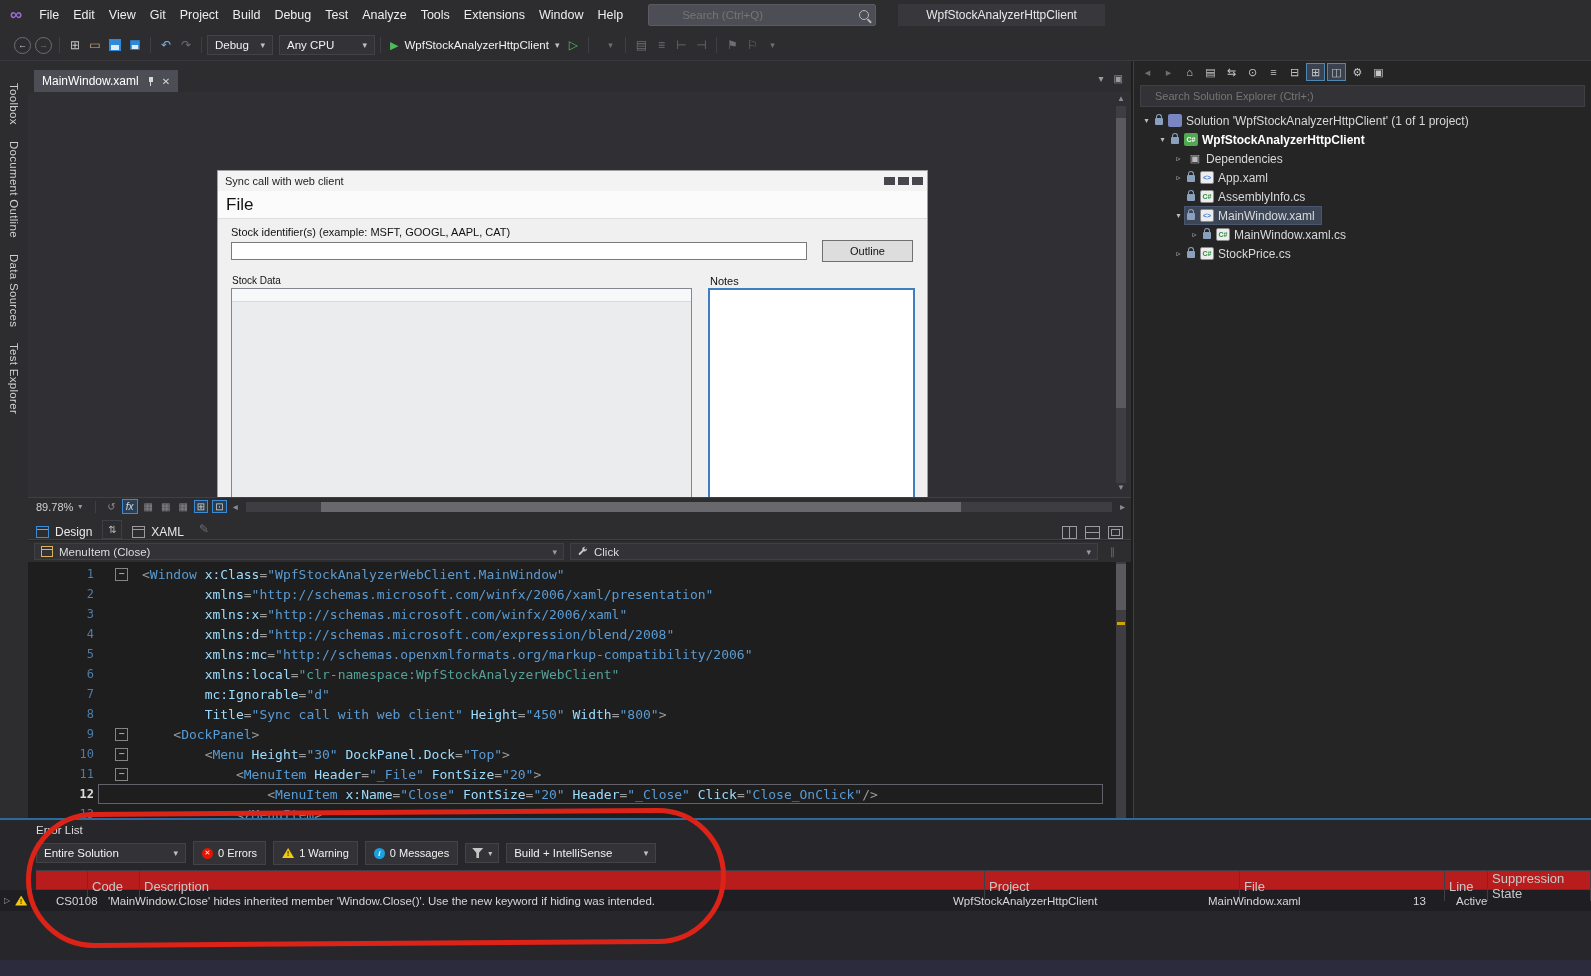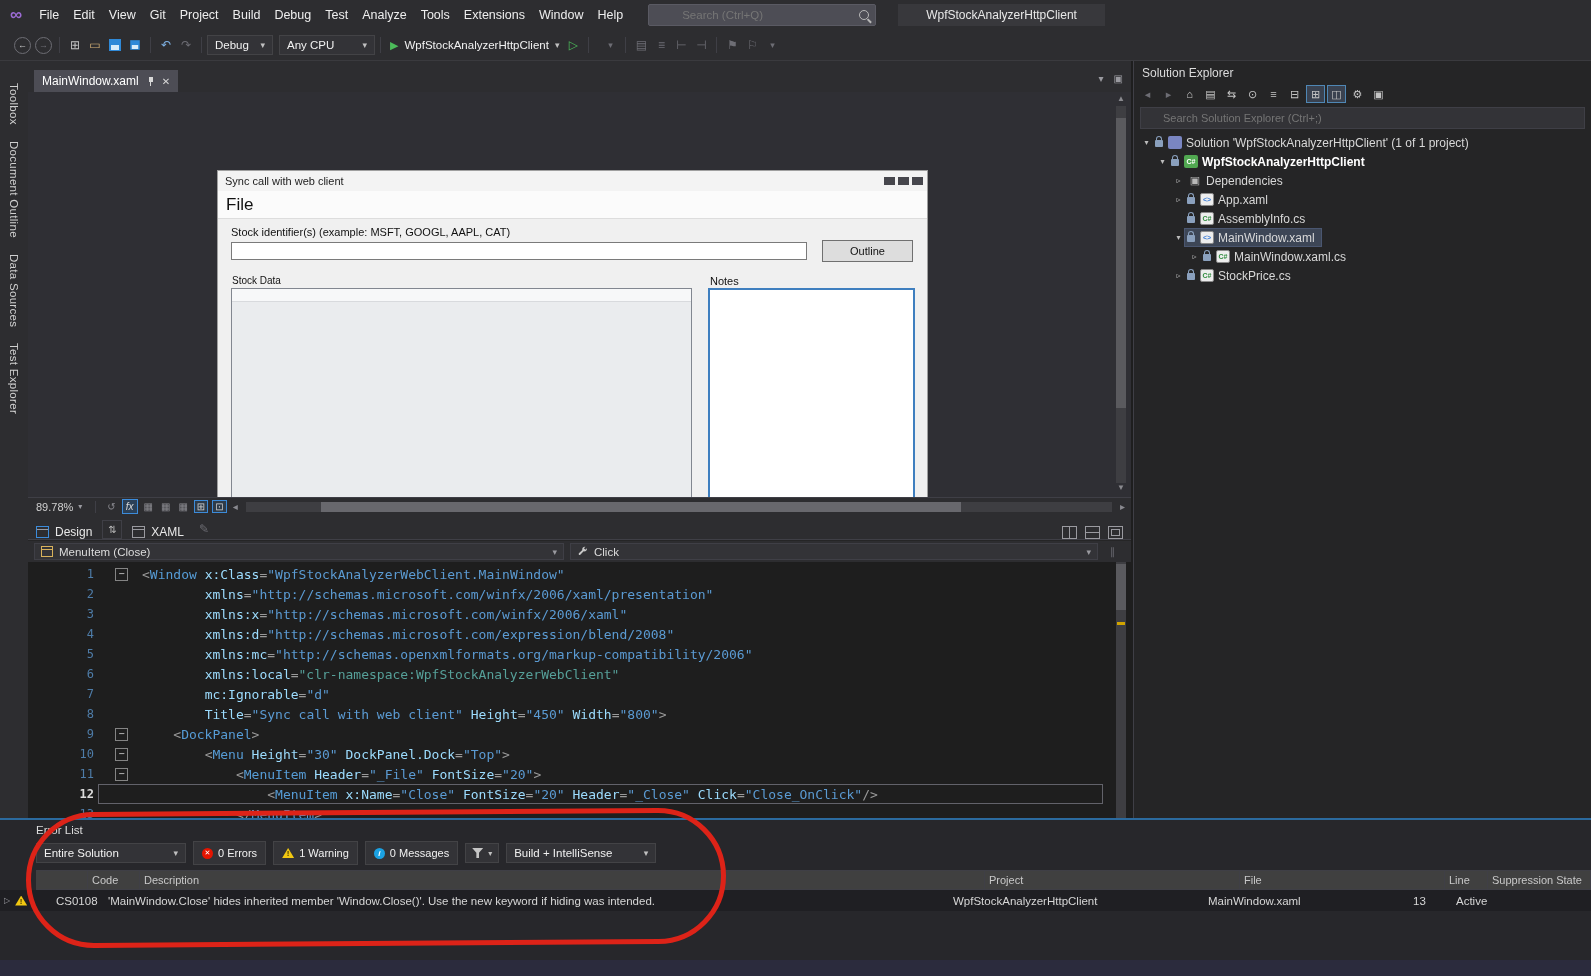--- a/index.html
+++ b/index.html
@@ -116,21 +116,21 @@
   #code-thumb{top:2px;height:46px;}
   #warn-mark{position:absolute;right:6px;top:60px;width:8px;height:3px;background:#d1a400;}
 
   
   #solution{left:1133px;top:61px;width:458px;height:757px;background:#252526;border-left:1px solid #3f3f46;box-sizing:border-box;}
   #se-title{padding:5px 0 3px 8px;font-size:12px;color:#dcdcdc;}
   #se-toolbar{display:flex;align-items:center;gap:2px;padding:2px 4px 4px 4px;}
   .tb{width:19px;height:18px;display:flex;align-items:center;justify-content:center;color:#c5c5c5;font-size:11px;box-sizing:border-box;}
   .tb.dim{color:#6d6d74;}
   .tb.active{border:1px solid #4f87b5;background:#3a4250;}
-  #se-search{margin:0 6px;height:20px;background:#333337;border:1px solid #3f3f46;display:flex;align-items:center;padding:0 20px;}
+  #se-search{margin:0 6px;height:20px;background:#333337;border:1px solid #3f3f46;display:flex;align-items:center;padding:0 12px;}
   #se-search input{flex:1;background:transparent;border:0;outline:0;color:#8f8f8f;font-size:11px;font-family:"Liberation Sans",sans-serif;}
   #sol-tree{margin-top:4px;}
   .tree-row{height:19px;display:flex;align-items:center;font-size:12px;color:#d8d8d8;}
   .expander{flex:0 0 13px;text-align:center;color:#bcbcbc;font-size:8px;}
   .row-body{display:flex;align-items:center;height:17px;padding:0 6px 0 1px;}
   .row-body.selected{background:#3d4656;outline:1px solid #4a5670;}
   .ficon{width:14px;height:13px;border-radius:2px;display:flex;align-items:center;justify-content:center;font-size:7px;font-weight:bold;margin:0 4px 0 2px;flex:none;box-sizing:border-box;}
   .ic-csproj{background:#51a851;color:#fff;}
   .ic-cs{background:#ededed;color:#2e8b3d;border:1px solid #8a8a8a;}
   .ic-xaml{background:#ededed;color:#3a7bd5;border:1px solid #8a8a8a;font-size:7px;}
@@ -143,21 +143,21 @@
   
   #bottom{left:0;top:818px;width:100%;height:142px;background:#27272b;border-top:2px solid #2b6a9e;box-sizing:border-box;}
   #el-title{padding:4px 0 0 36px;font-size:11.5px;color:#dcdcdc;}
   #el-toolbar{display:flex;align-items:center;gap:7px;padding:5px 0 5px 36px;}
   .el-btn{height:20px;border:1px solid #434346;background:#333337;color:#f1f1f1;font-size:11px;display:flex;align-items:center;gap:5px;padding:11px 8px;box-sizing:border-box;}
   .ic-err{width:11px;height:11px;border-radius:50%;background:#e51400;color:#fff;font-size:7px;display:flex;align-items:center;justify-content:center;flex:none;}
   .ic-warn{width:12px;height:10px;clip-path:polygon(50% 0,100% 100%,0 100%);background:#f2c811;color:#4a3a00;font-size:8px;font-weight:bold;display:flex;align-items:flex-end;justify-content:center;line-height:9px;flex:none;}
   .ic-info{width:11px;height:11px;border-radius:50%;background:#1ba1e2;color:#fff;font-size:8px;font-weight:bold;display:flex;align-items:center;justify-content:center;font-style:italic;flex:none;}
   .ic-funnel{width:11px;height:10px;clip-path:polygon(0 0,100% 0,62% 48%,62% 100%,38% 100%,38% 48%);background:#c5c5c5;flex:none;}
   .el-grid{display:grid;grid-template-columns:52px 52px 845px 255px 205px 43px 1fr;margin-left:36px;margin-right:0;}
-  #el-header{height:18px;background:#404040;border-top:1px solid #3f3f46;border-bottom:1px solid #3f3f46;font-size:11px;color:#c8c8c8;}
+  #el-header{height:18px;background:#b91c1c;border-top:1px solid #3f3f46;border-bottom:1px solid #3f3f46;font-size:13px;color:#c8c8c8;}
   #el-header .el-c{border-right:1px solid #3f3f46;display:flex;align-items:center;padding-left:4px;box-sizing:border-box;}
   #error-rows{background:#1f1f23;}
   .el-row{display:grid;grid-template-columns:52px 52px 845px 255px 205px 43px 1fr;height:21px;font-size:11.5px;color:#d6d6d6;align-items:center;}
   .el-row .el-c{padding-left:4px;overflow:hidden;white-space:nowrap;text-overflow:ellipsis;}
   .el-c0{display:flex;align-items:center;gap:5px;padding-left:12px;box-sizing:border-box;}
   .row-expander{color:#9a9aa0;font-size:8px;}
 
   
   #annotation{left:26px;top:810px;width:690px;height:126px;border:5px solid #dd2318;border-radius:70px;transform:rotate(-.4deg);pointer-events:none;z-index:60;}
 
@@ -428,21 +428,20 @@
       <div class="vsb">
         <span class="track" style="background:#3e3e42">
             <span class="thumb" id="code-thumb"></span>
           </span>
       </div>
       <div id="warn-mark"></div>
     </div>
   </div>
 
   <div id="solution" class="abs">
-    <div id="se-title">Solution Explorer</div>
     <div id="se-toolbar">
       <span class="tb dim">◂</span>
       <span class="tb dim">▸</span>
       <span class="tb">⌂</span>
       <span class="tb">▤</span>
       <span class="tb">⇆</span>
       <span class="tb">⊙</span>
       <span class="tb">≡</span>
       <span class="tb">⊟</span>
       <span class="tb active">⊞</span>

